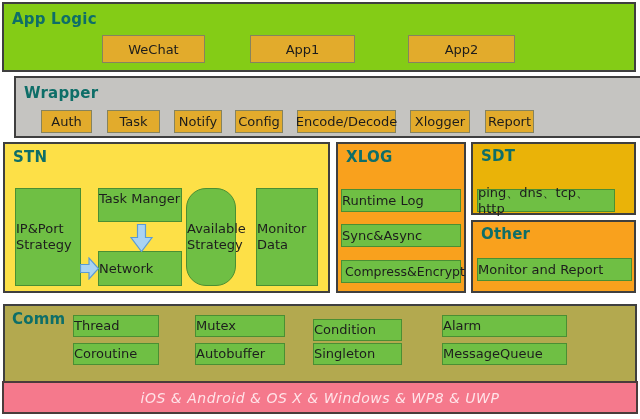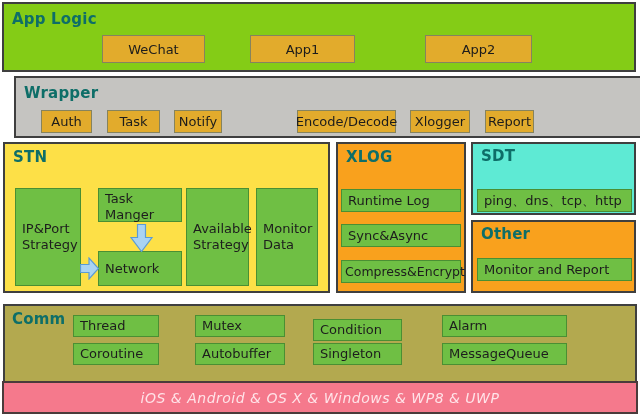--- a/index.html
+++ b/index.html
@@ -14,85 +14,86 @@
     letter-spacing:0.2px;white-space:nowrap;
   }
   .gold-box{
     position:absolute;background:#e2ab2c;border:1px solid #86835d;box-sizing:border-box;
     font-size:13px;color:#1c1c1c;display:flex;align-items:center;justify-content:center;
     white-space:nowrap;
   }
   .green-box{
     position:absolute;background:#6fbf44;border:1px solid #4a8f33;box-sizing:border-box;
     font-size:13px;color:#1d1d1d;display:flex;align-items:center;
-    padding-left:6px;line-height:16px;
+    line-height:16px;
   }
   .arrow{position:absolute;}
   #app-logic{left:2px;top:2px;width:634px;height:70px;background:#84cc16;}
   #wrapper-sec{left:14px;top:76px;width:634px;height:62px;background:#c5c4c1;}
   #stn-sec{left:3px;top:142px;width:327px;height:151px;background:#fde047;}
   #xlog-sec{left:336px;top:142px;width:130px;height:151px;background:#f9a11d;}
-  #sdt-sec{left:471px;top:142px;width:165px;height:73px;background:#5eead4;}
+  #sdt-sec{left:471px;top:142px;width:165px;height:73px;background:#eab308;}
   #other-sec{left:471px;top:220px;width:165px;height:73px;background:#f9a11d;}
   #comm-sec{left:3px;top:304px;width:634px;height:83px;background:#b3a94f;}
   #platform-bar{
     left:2px;top:381px;width:636px;height:33px;background:#f5798c;border:2px solid #4a3b3b;
     display:flex;align-items:center;justify-content:center;
   }
   #platform-bar .bar-label{
     font-style:italic;font-size:14px;color:#ffe3e8;letter-spacing:0.5px;white-space:nowrap;
   }
 </style>
 </head>
 <body>
 
 <div id="stage">
 
   <div class="section" id="app-logic">
     <div class="sec-title" style="left:8px;top:6px;">App Logic</div>
     <div class="gold-box" style="left:98px;top:31px;width:103px;height:28px;">WeChat</div>
     <div class="gold-box" style="left:246px;top:31px;width:105px;height:28px;">App1</div>
-    <div class="gold-box" style="left:421px;top:31px;width:107px;height:28px;">App2</div>
+    <div class="gold-box" style="left:404px;top:31px;width:107px;height:28px;">App2</div>
   </div>
 
   <div class="section" id="wrapper-sec">
     <div class="sec-title" style="left:8px;top:6px;">Wrapper</div>
     <div class="gold-box" style="left:25px;top:32px;width:51px;height:23px;">Auth</div>
     <div class="gold-box" style="left:91px;top:32px;width:53px;height:23px;">Task</div>
     <div class="gold-box" style="left:158px;top:32px;width:48px;height:23px;">Notify</div>
+    <div class="gold-box" style="left:219px;top:32px;width:48px;height:23px;">Config</div>
     <div class="gold-box" style="left:281px;top:32px;width:99px;height:23px;">Encode/Decode</div>
     <div class="gold-box" style="left:394px;top:32px;width:60px;height:23px;">Xlogger</div>
     <div class="gold-box" style="left:469px;top:32px;width:49px;height:23px;">Report</div>
   </div>
 
   <div class="section" id="stn-sec">
     <div class="sec-title" style="left:8px;top:4px;">STN</div>
     <div class="green-box" style="left:10px;top:44px;width:66px;height:98px;">IP&amp;Port Strategy</div>
     <div class="green-box" style="left:93px;top:44px;width:84px;height:34px;align-items:flex-start;padding-top:2px;">Task Manger</div>
     <div class="green-box" style="left:93px;top:107px;width:84px;height:35px;">Network</div>
-    <div class="green-box" style="left:181px;top:44px;width:63px;height:98px;">Available Strategy</div>
+    <div class="green-box" style="left:181px;top:44px;width:50px;height:98px;border-radius:20px;">Available Strategy</div>
     <div class="green-box" style="left:251px;top:44px;width:62px;height:98px;">Monitor Data</div>
     <svg class="arrow" style="left:125px;top:80px;" width="23" height="28" viewBox="0 0 23 28">
       <polygon points="7.5,0.5 15.5,0.5 15.5,13.5 22,13.5 11.5,27.5 1,13.5 7.5,13.5" fill="#a9d3f2" stroke="#5b9bd5" stroke-width="1.2"></polygon>
     </svg>
     <svg class="arrow" style="left:75px;top:113px;" width="19" height="23" viewBox="0 0 19 23">
       <polygon points="0.5,7.5 9,7.5 9,1 18.5,11.5 9,22 9,15.5 0.5,15.5" fill="#a9d3f2" stroke="#5b9bd5" stroke-width="1.2"></polygon>
     </svg>
   </div>
 
   <div class="section" id="xlog-sec">
     <div class="sec-title" style="left:8px;top:4px;">XLOG</div>
     <div class="green-box" style="left:3px;top:45px;width:120px;height:23px;">Runtime Log</div>
     <div class="green-box" style="left:3px;top:80px;width:120px;height:23px;">Sync&amp;Async</div>
     <div class="green-box" style="left:3px;top:116px;width:120px;height:23px;padding-left:3px;font-size:12.5px;">Compress&amp;Encrypt</div>
   </div>
 
   <div class="section" id="sdt-sec">
     <div class="sec-title" style="left:8px;top:3px;">SDT</div>
-    <div class="green-box" style="left:4px;top:45px;width:155px;height:23px;">ping、dns、tcp、http</div>
+    <div class="green-box" style="left:4px;top:45px;width:138px;height:23px;">ping、dns、tcp、http</div>
   </div>
 
   <div class="section" id="other-sec">
     <div class="sec-title" style="left:8px;top:3px;">Other</div>
     <div class="green-box" style="left:4px;top:36px;width:155px;height:23px;">Monitor and Report</div>
   </div>
 
   <div class="section" id="comm-sec">
     <div class="sec-title" style="left:7px;top:4px;">Comm</div>
     <div class="green-box" style="left:68px;top:9px;width:86px;height:22px;">Thread</div>

